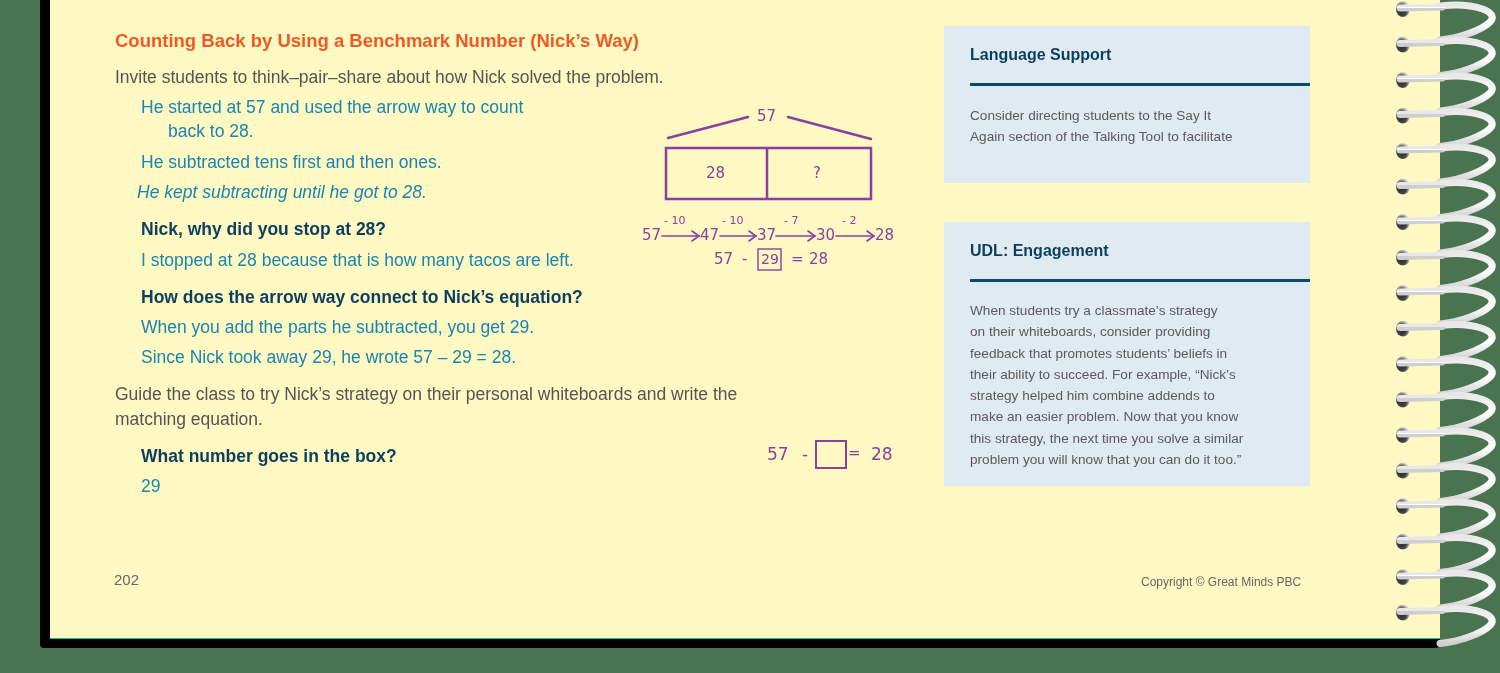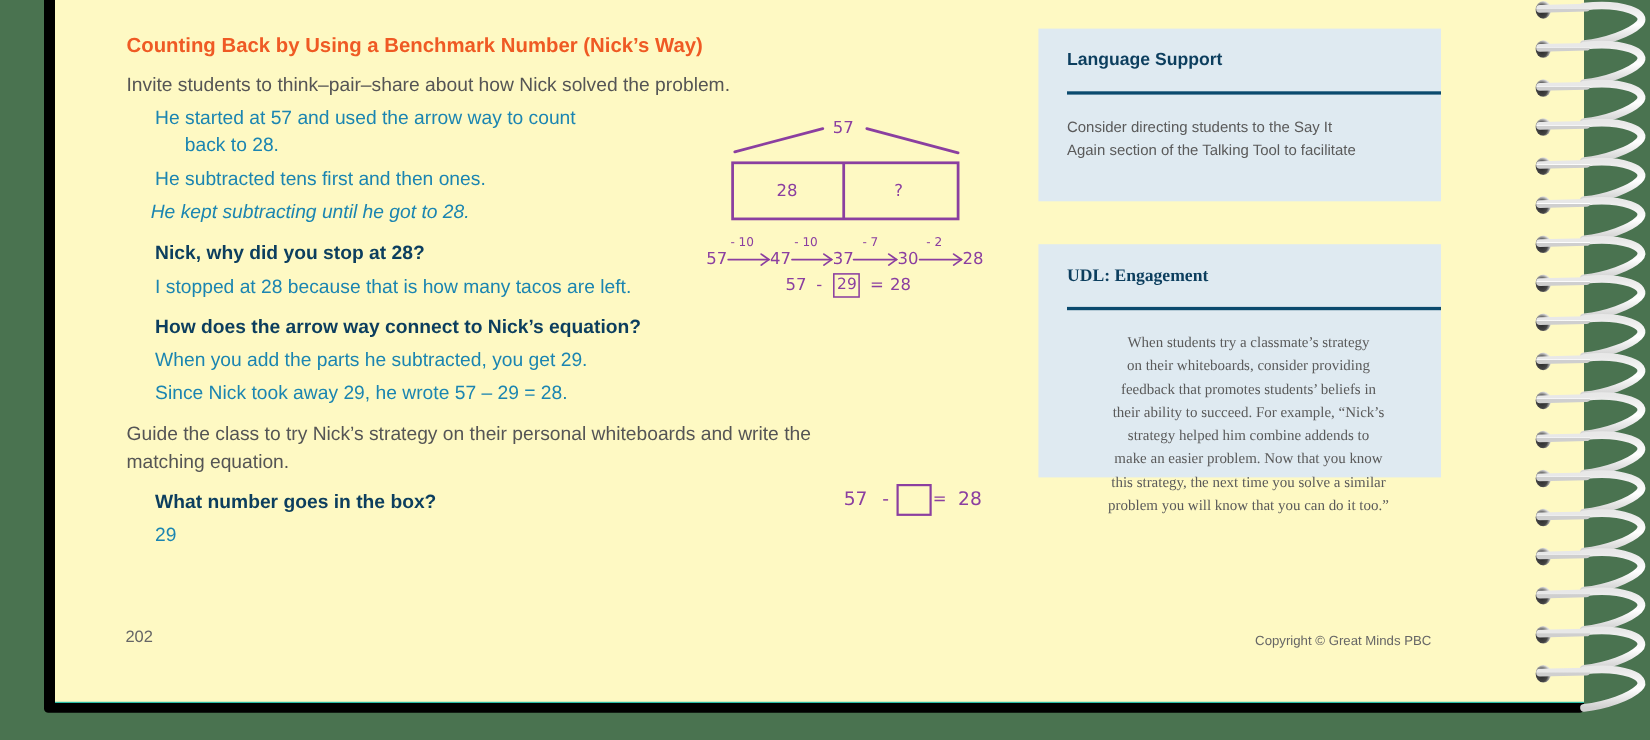--- a/index.html
+++ b/index.html
@@ -123,24 +123,24 @@
 
   <div class="sidebar-box" style="top:26px; height:157px;">
     <div class="sidebar-heading" style="top:20px;">Language Support</div>
     <div class="sidebar-rule" style="top:57px;"></div>
     <div class="sidebar-body" style="top:79px;">
       <div>Consider directing students to the Say It</div>
       <div>Again section of the Talking Tool to facilitate</div>
     </div>
   </div>
 
-  <div class="sidebar-box" style="top:222px; height:212px;font-family:Liberation Serif, serif;">
+  <div class="sidebar-box" style="top:222px; height:264px;">
     <div class="sidebar-heading" style="top:20px;">UDL: Engagement</div>
     <div class="sidebar-rule" style="top:57px;"></div>
-    <div class="sidebar-body" style="top:78px;text-align:center;">
+    <div class="sidebar-body" style="top:78px;">
       <div>When students try a classmate’s strategy</div>
       <div>on their whiteboards, consider providing</div>
       <div>feedback that promotes students’ beliefs in</div>
       <div>their ability to succeed. For example, “Nick’s</div>
       <div>strategy helped him combine addends to</div>
       <div>make an easier problem. Now that you know</div>
       <div>this strategy, the next time you solve a similar</div>
       <div>problem you will know that you can do it too.”</div>
     </div>
   </div>

